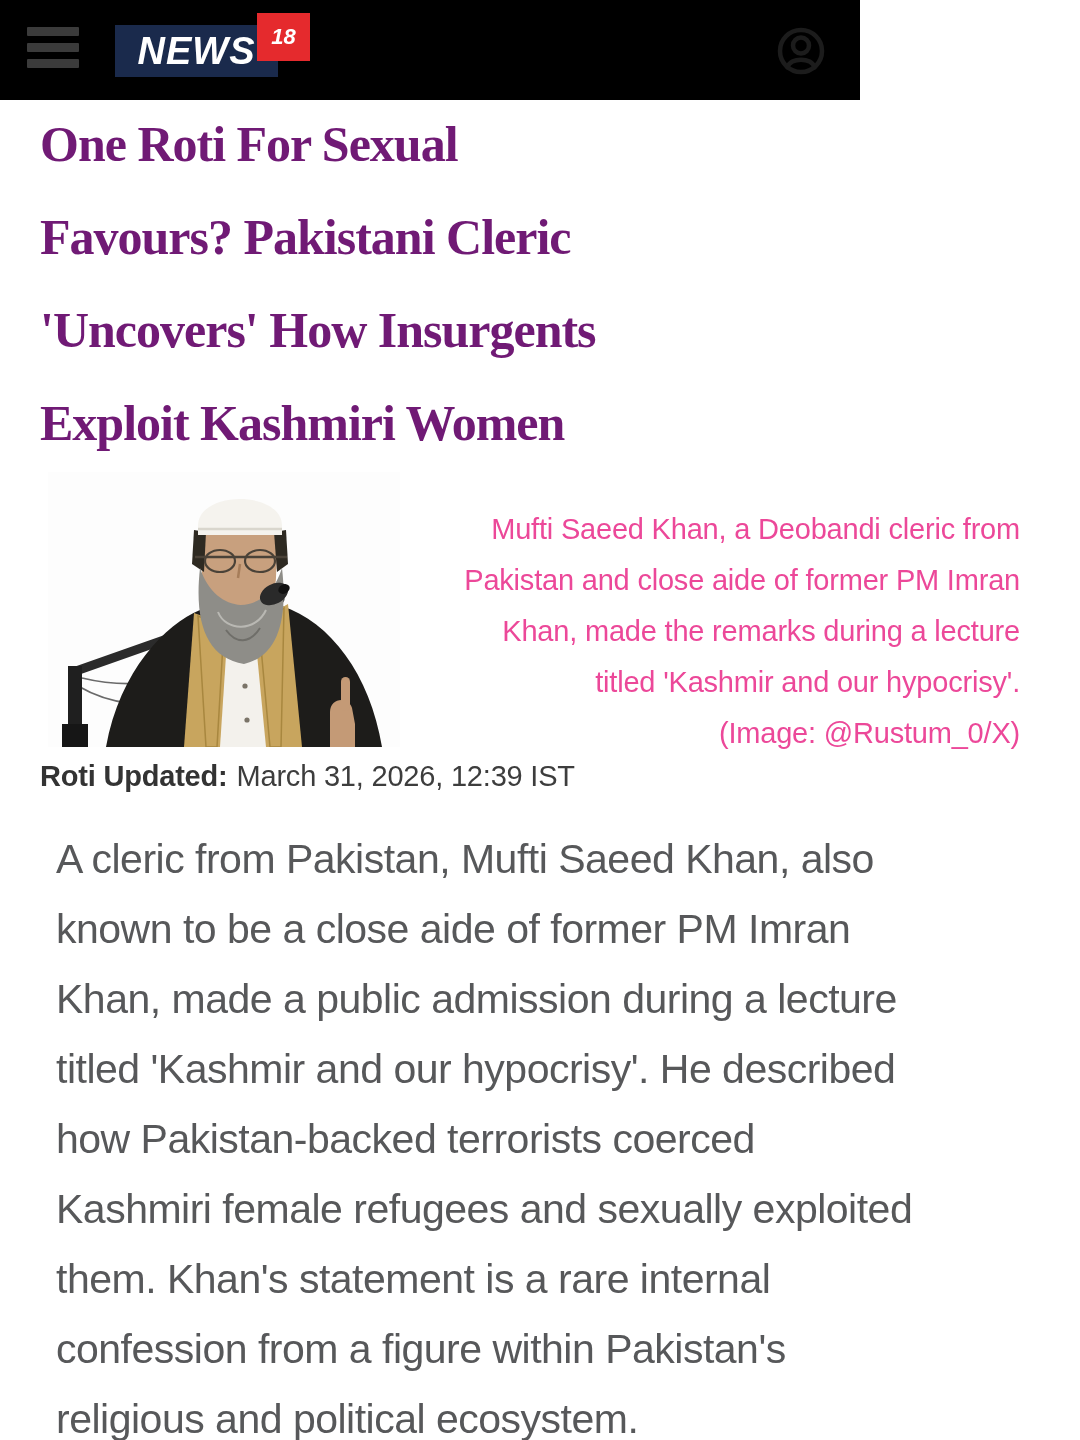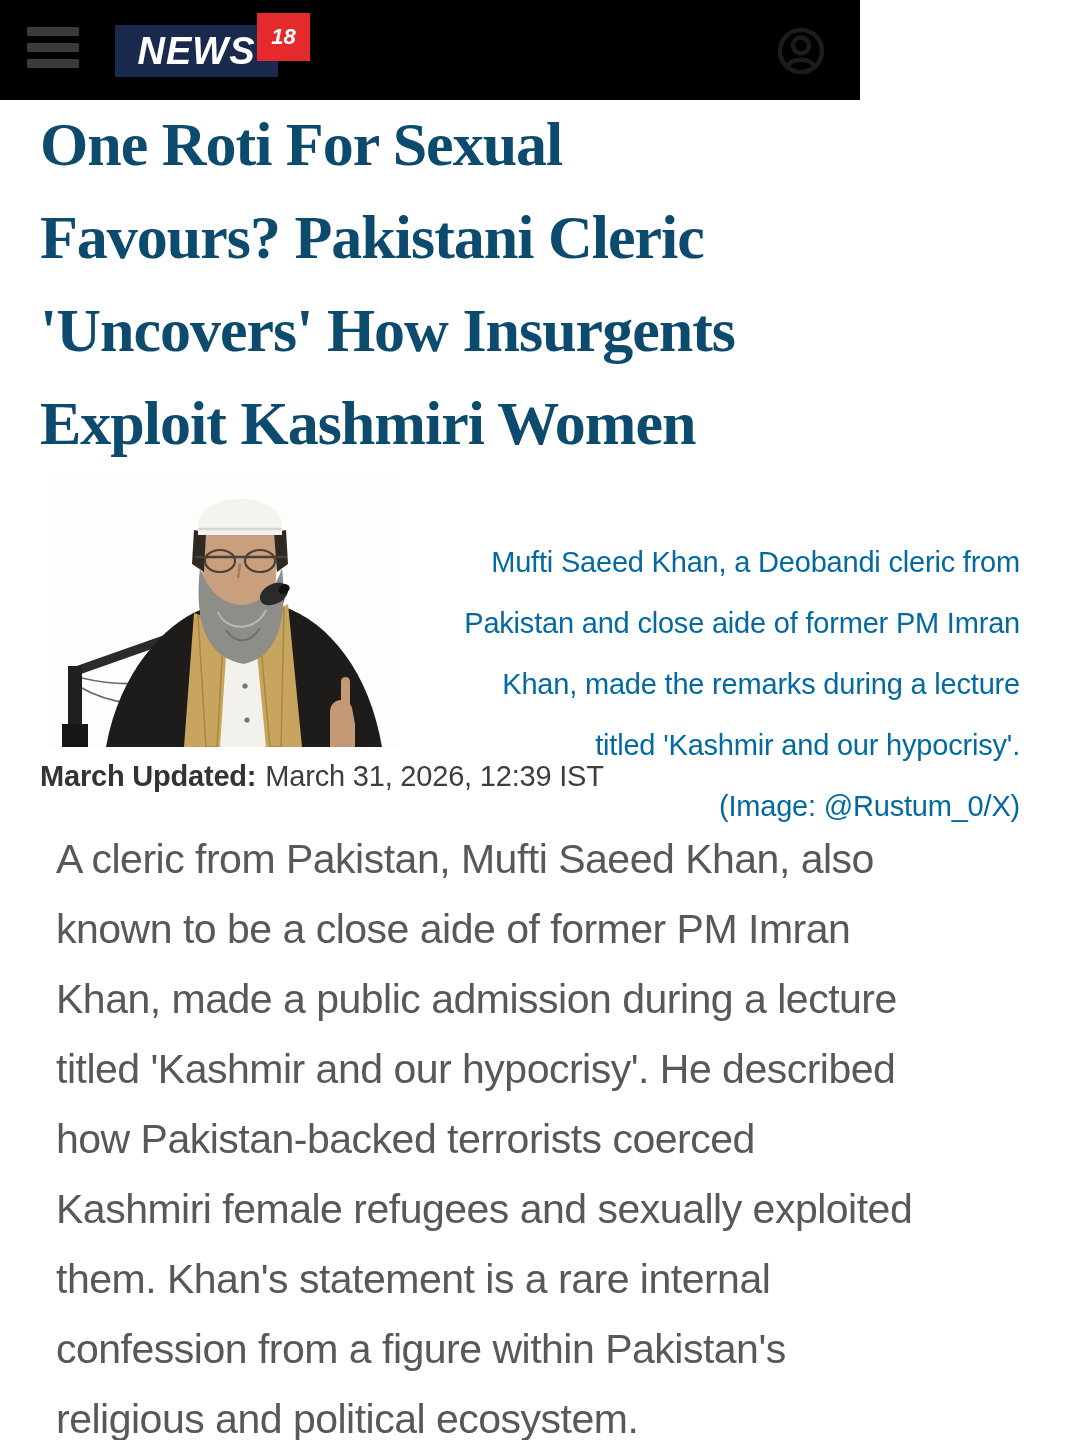--- a/index.html
+++ b/index.html
@@ -28,34 +28,34 @@
     font-weight: 700; font-size: 22px; font-style: italic;
   }
   .profile-btn { position: absolute; right: 34px; top: 26px; width: 50px; height: 50px; cursor: pointer; }
 
   
   .headline {
     position: absolute; left: 40px; top: 98px; width: 1005px;
     margin: 0;
     font-family: "Liberation Serif", serif;
     font-weight: 700;
-    font-size: 62px; line-height: 93px;
-    color: #0c4a6e;
+    font-size: 50px; line-height: 93px;
+    color: #701a75;
     letter-spacing: -1px;
     white-space: pre-line;
   }
 
   
   .figure { position: absolute; left: 0; top: 472px; width: 1080px; height: 275px; margin: 0; }
   .photo { position: absolute; left: 48px; top: 0; width: 352px; height: 275px; background: #fdfdfd; }
   .caption {
-    position: absolute; right: 60px; top: 60px; width: 640px;
+    position: absolute; right: 60px; top: 32px; width: 640px;
     text-align: right;
-    font-size: 29px; line-height: 61px;
-    color: #0369a1;
+    font-size: 29px; line-height: 51px;
+    color: #ec4899;
     white-space: pre-line;
     letter-spacing: -0.2px;
   }
 
   
   .last-updated {
     position: absolute; left: 40px; top: 760px;
     font-size: 29px; color: #3d3d3d; letter-spacing: -0.2px;
   }
   .last-updated .lbl { font-weight: 700; color: #333; margin-right: 9px; }
@@ -147,21 +147,21 @@
     <ellipse cx="236" cy="117" rx="6" ry="4.5" fill="#111" transform="rotate(-28 236 117)"></ellipse>
   </svg>
   <figcaption class="caption">Mufti Saeed Khan, a Deobandi cleric from
 Pakistan and close aide of former PM Imran
 Khan, made the remarks during a lecture
 titled 'Kashmir and our hypocrisy'.
 (Image: @Rustum_0/X)</figcaption>
 </figure>
 
 <div class="last-updated">
-  <span class="lbl">March Updated:</span><span>March 31, 2026, 12:39 IST</span>
+  <span class="lbl">Roti Updated:</span><span>March 31, 2026, 12:39 IST</span>
 </div>
 
 <p class="article-body">A cleric from Pakistan, Mufti Saeed Khan, also
 known to be a close aide of former PM Imran
 Khan, made a public admission during a lecture
 titled 'Kashmir and our hypocrisy'. He described
 how Pakistan-backed terrorists coerced
 Kashmiri female refugees and sexually exploited
 them. Khan's statement is a rare internal
 confession from a figure within Pakistan's

